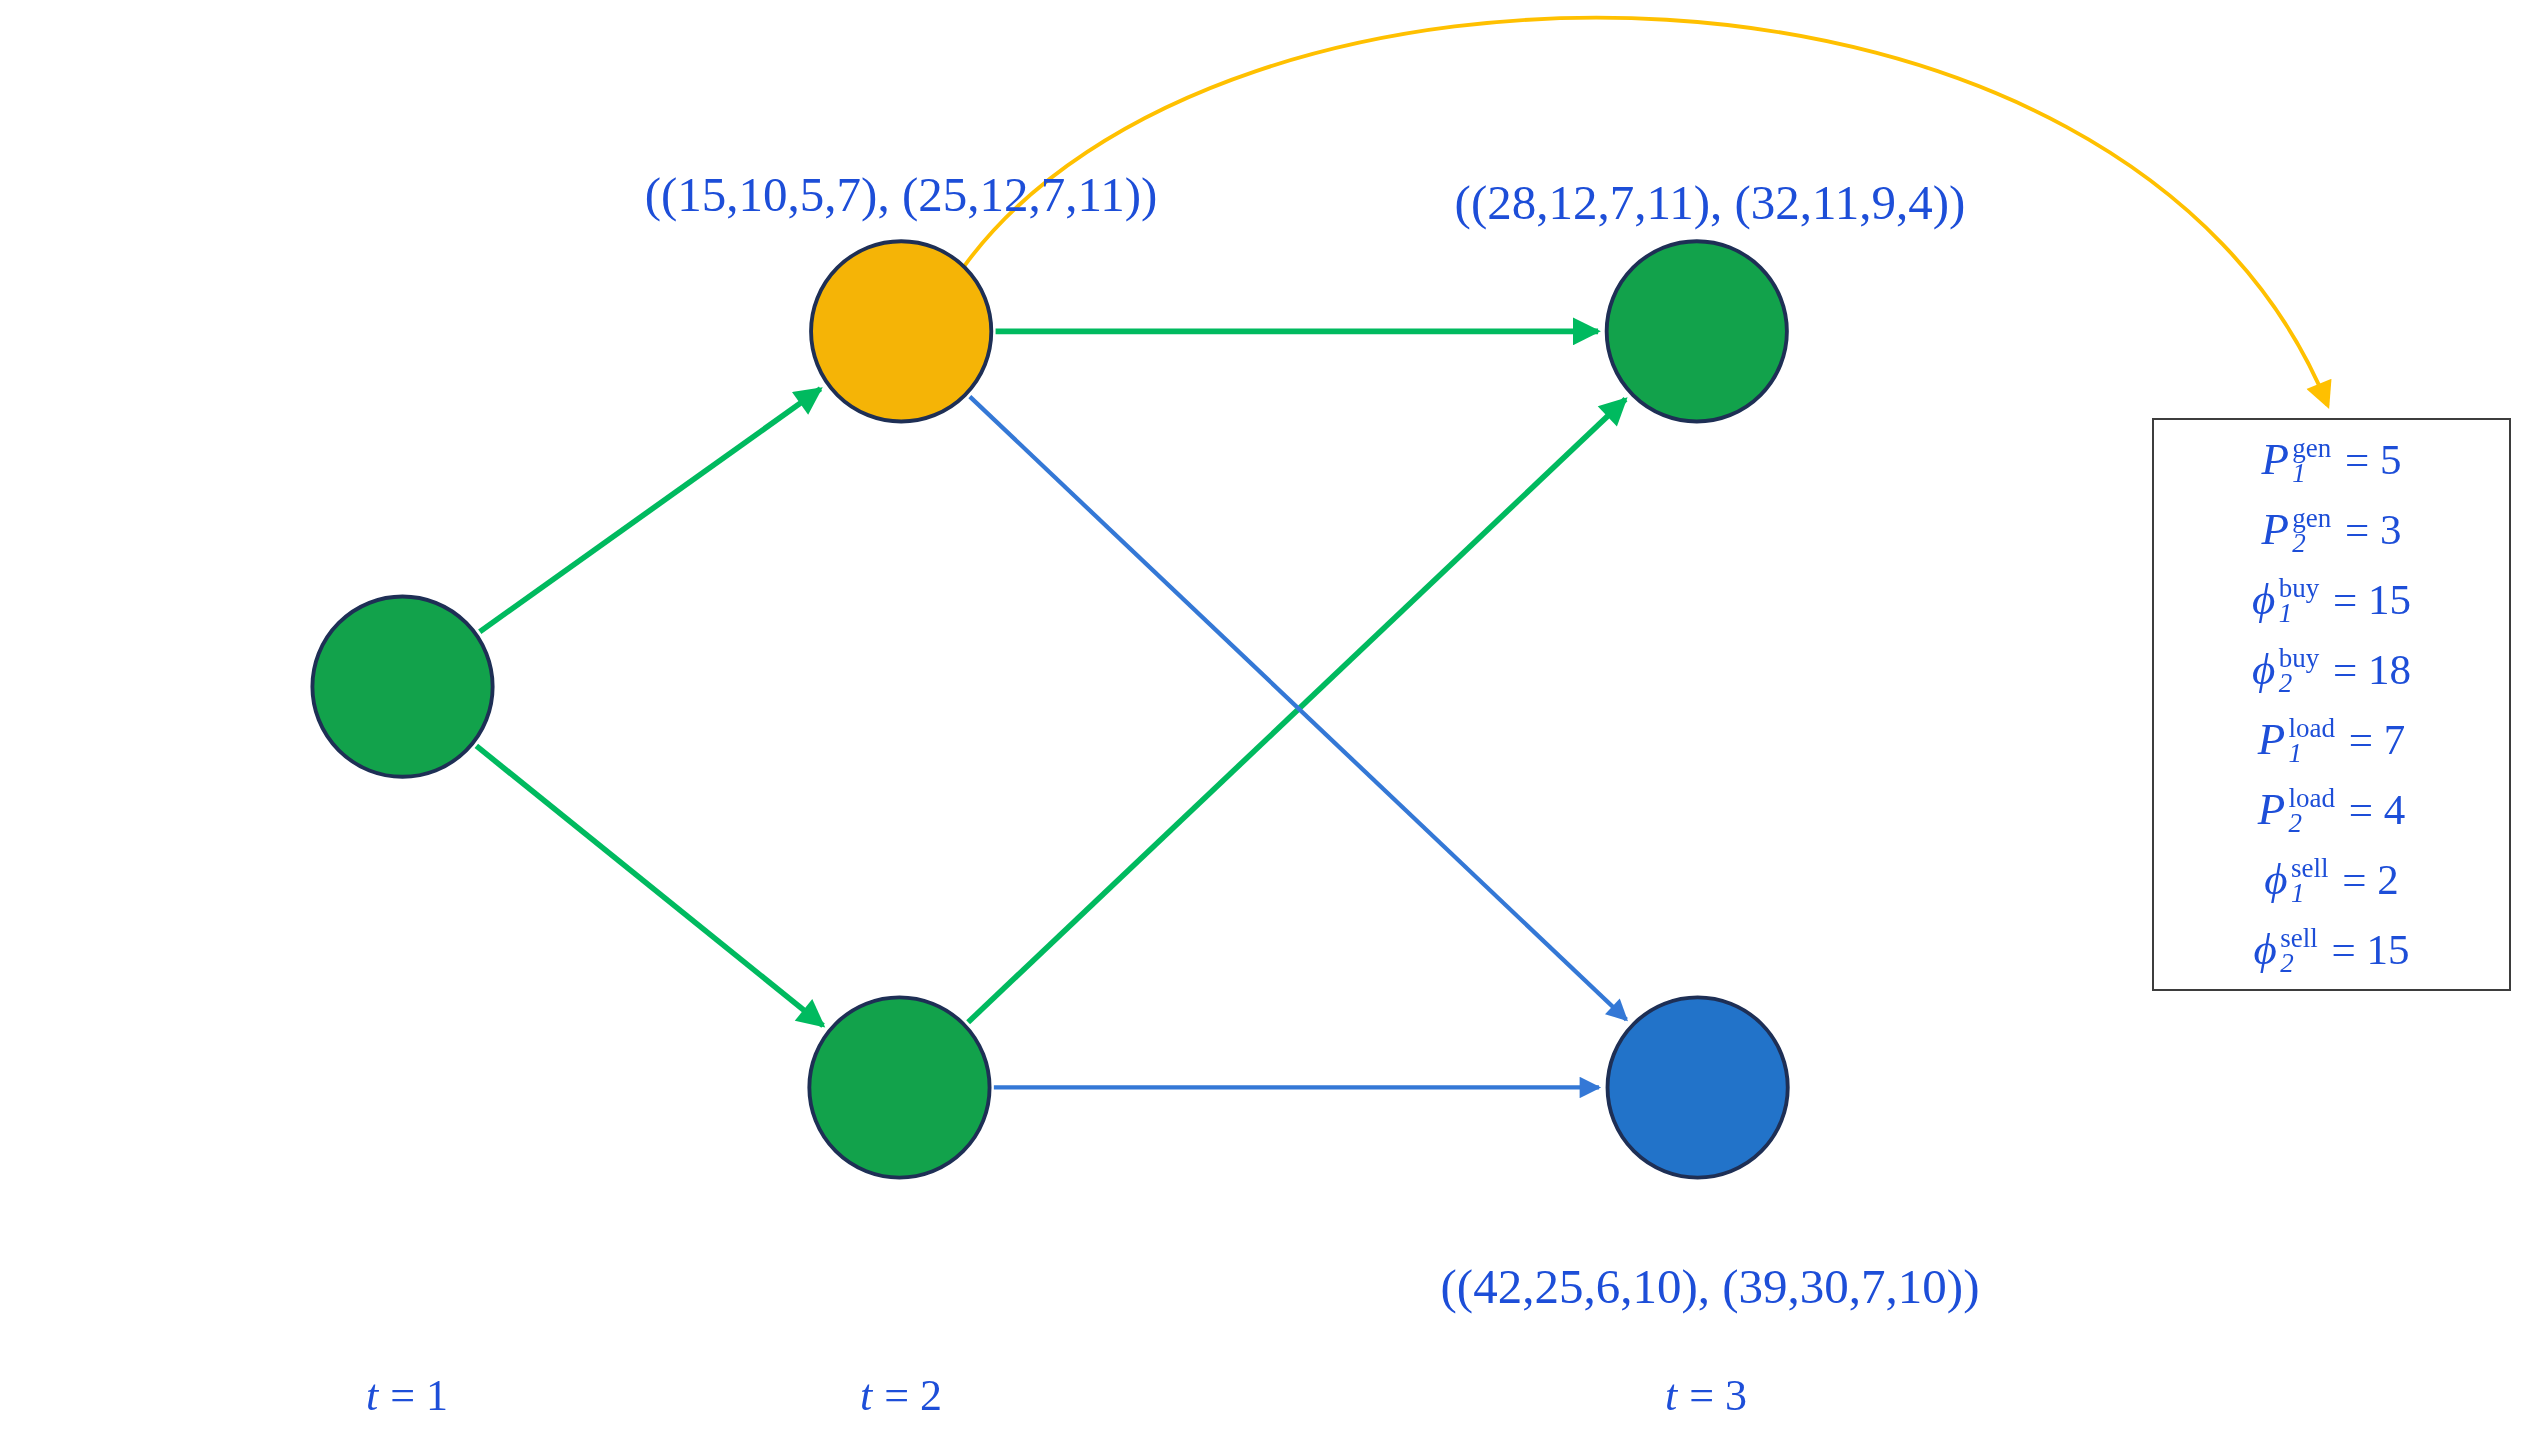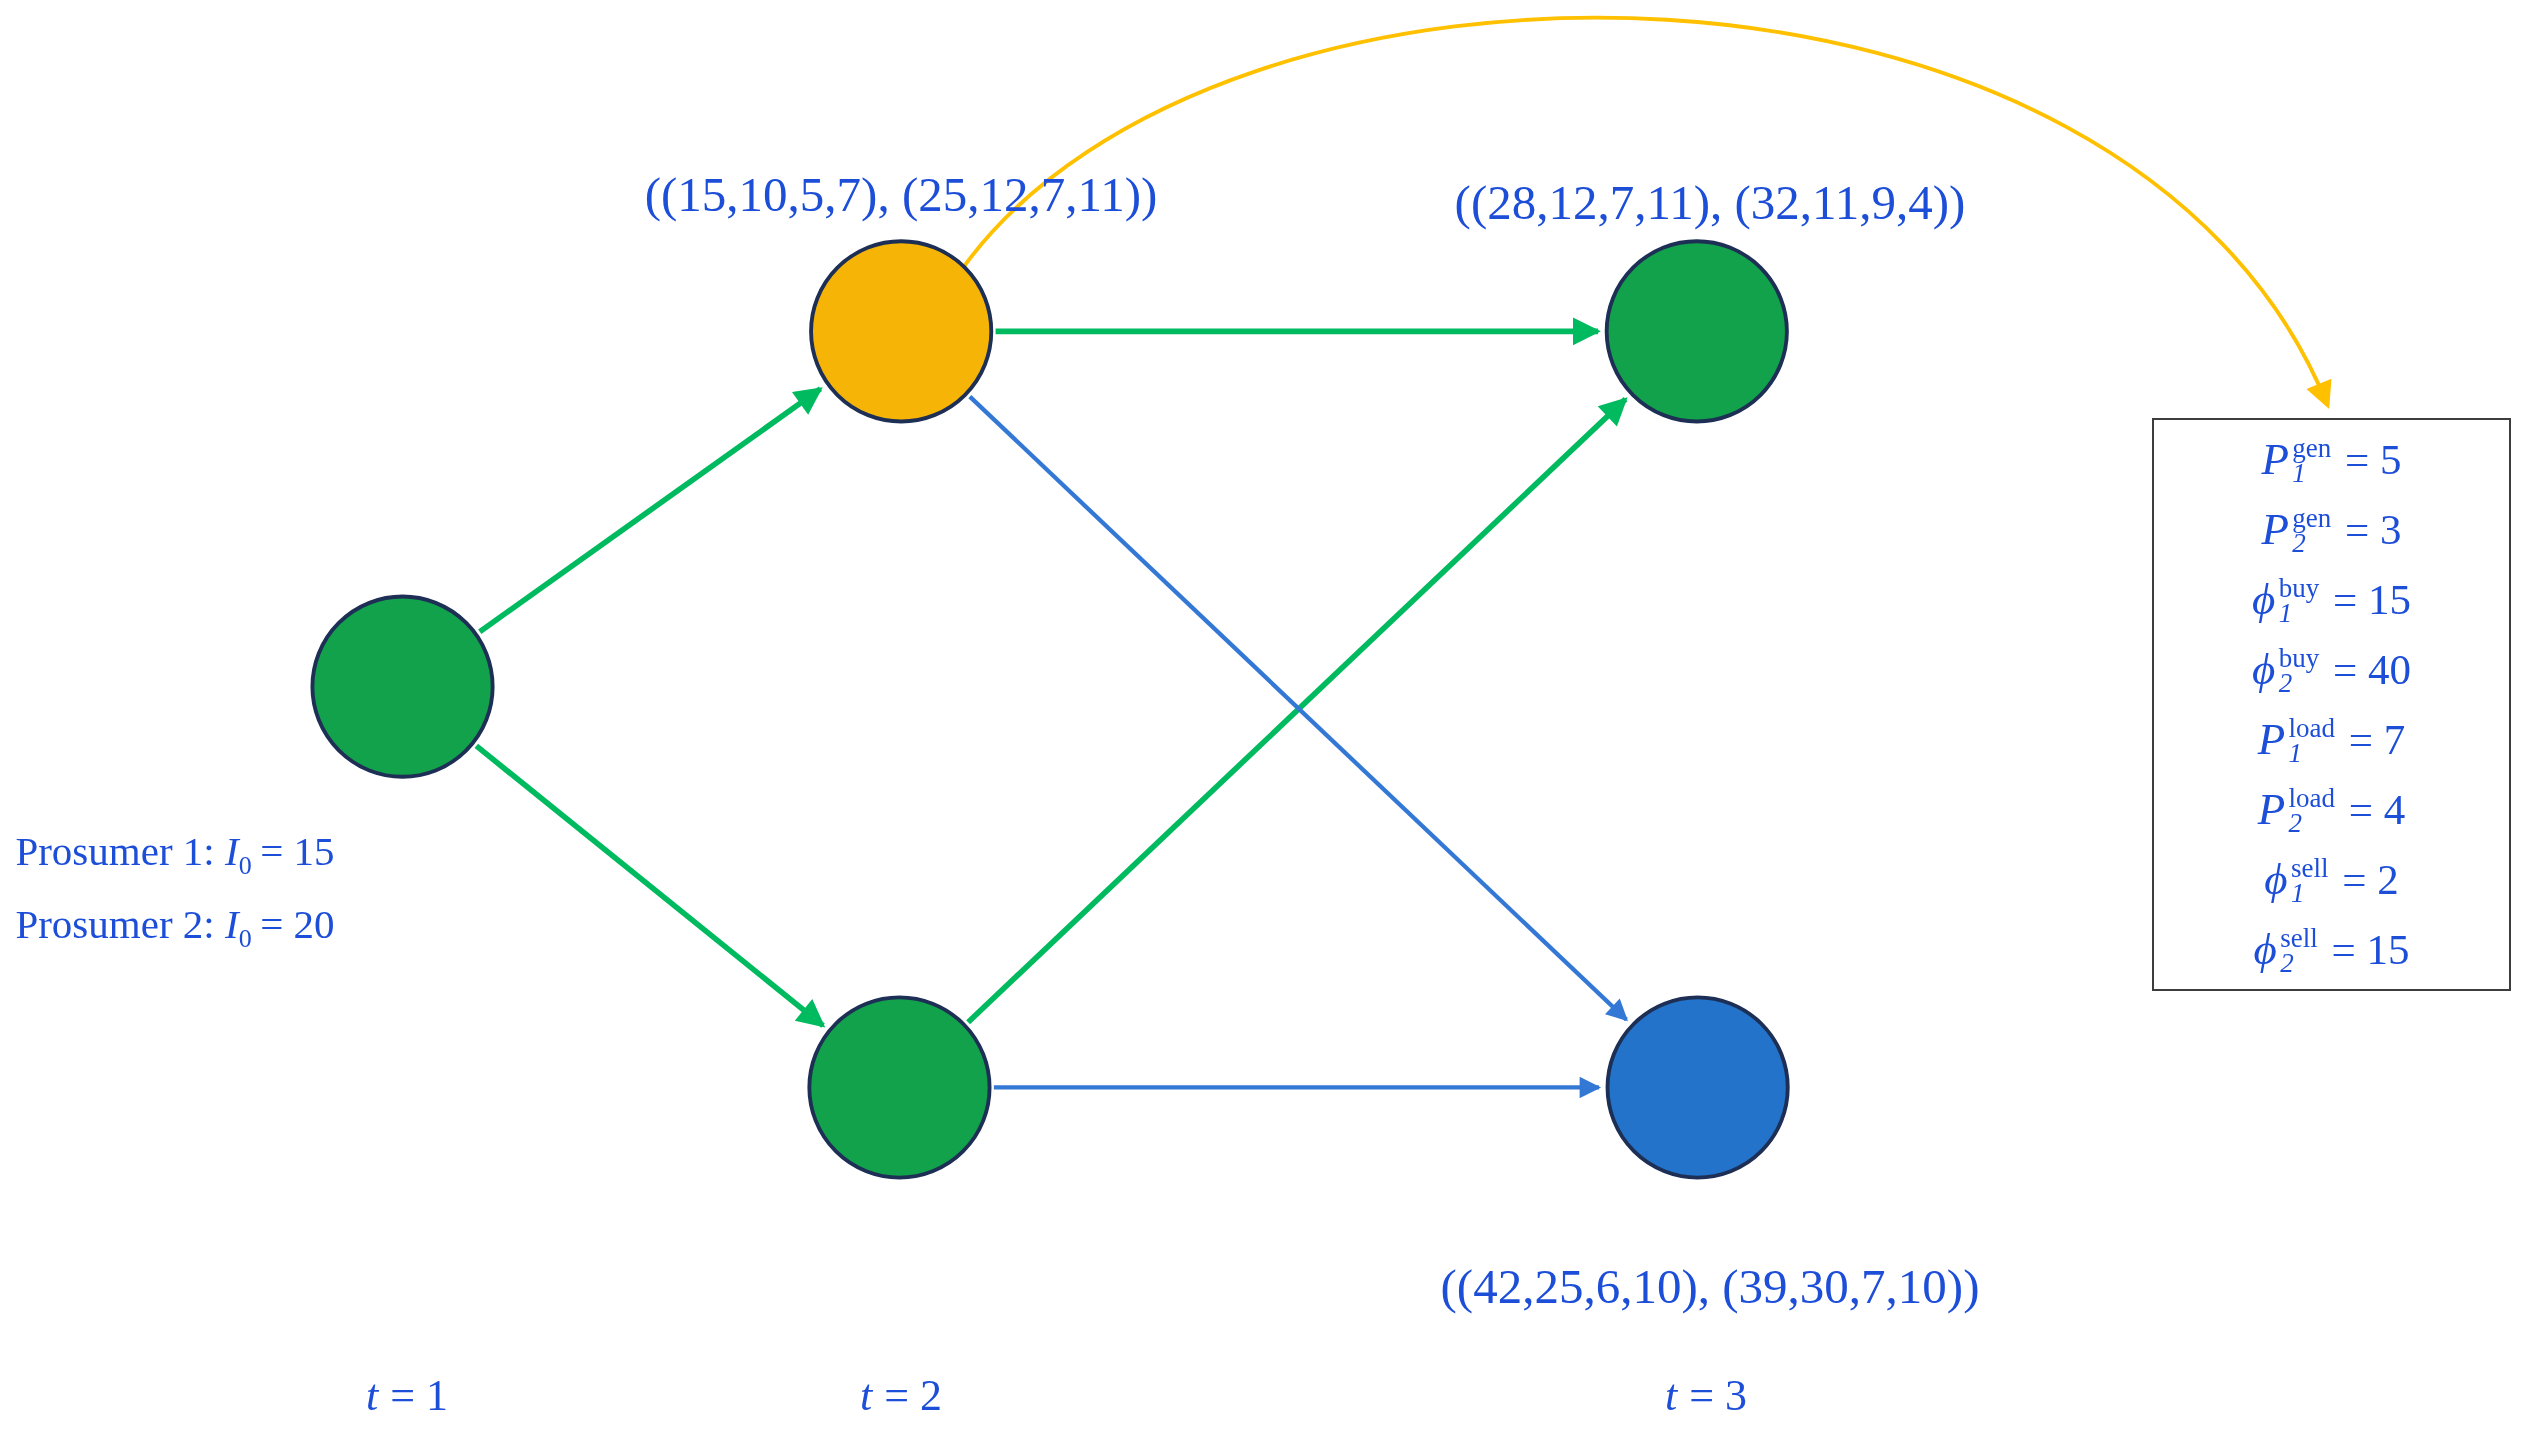--- a/index.html
+++ b/index.html
@@ -62,28 +62,20 @@
     <circle cx="1050" cy="386" r="105" fill="#F5B406"></circle>
     <circle cx="1048" cy="1267" r="105" fill="#12A24B"></circle>
     <circle cx="1977" cy="386" r="105" fill="#12A24B"></circle>
     <circle cx="1978" cy="1267" r="105" fill="#2273C9"></circle>
   </svg>
 
   <div class="tuple-label" style="left:901px;top:166px;">((15,10,5,7), (25,12,7,11))</div>
   <div class="tuple-label" style="left:1710px;top:166px;margin-top:8px;">((28,12,7,11), (32,11,9,4))</div>
   <div class="tuple-label" style="left:1710px;top:1258px;">((42,25,6,10), (39,30,7,10))</div>
 
-  <div class="side-note">
-    <div>
-      <span>Prosumer 1:</span><span class="ivar">I</span><sub>0</sub><span class="val">= 15</span>
-    </div>
-    <div>
-      <span>Prosumer 2:</span><span class="ivar">I</span><sub>0</sub><span class="val">= 20</span>
-    </div>
-  </div>
 
   <div class="t-label" style="left:407px;">
     <span class="tvar">t</span><span class="tval">= 1</span>
   </div>
   <div class="t-label" style="left:901px;">
     <span class="tvar">t</span><span class="tval">= 2</span>
   </div>
   <div class="t-label" style="left:1706px;">
     <span class="tvar">t</span><span class="tval">= 3</span>
   </div>
@@ -112,21 +104,21 @@
           <span class="sb">1</span>
         </span>
       <span class="eq-val">= 15</span>
     </div>
     <div class="eq">
       <span class="eq-sym">ϕ</span>
       <span class="stk">
           <span class="sp">buy</span>
           <span class="sb">2</span>
         </span>
-      <span class="eq-val">= 40</span>
+      <span class="eq-val">= 18</span>
     </div>
     <div class="eq">
       <span class="eq-sym">P</span>
       <span class="stk">
           <span class="sp">load</span>
           <span class="sb">1</span>
         </span>
       <span class="eq-val">= 7</span>
     </div>
     <div class="eq">

